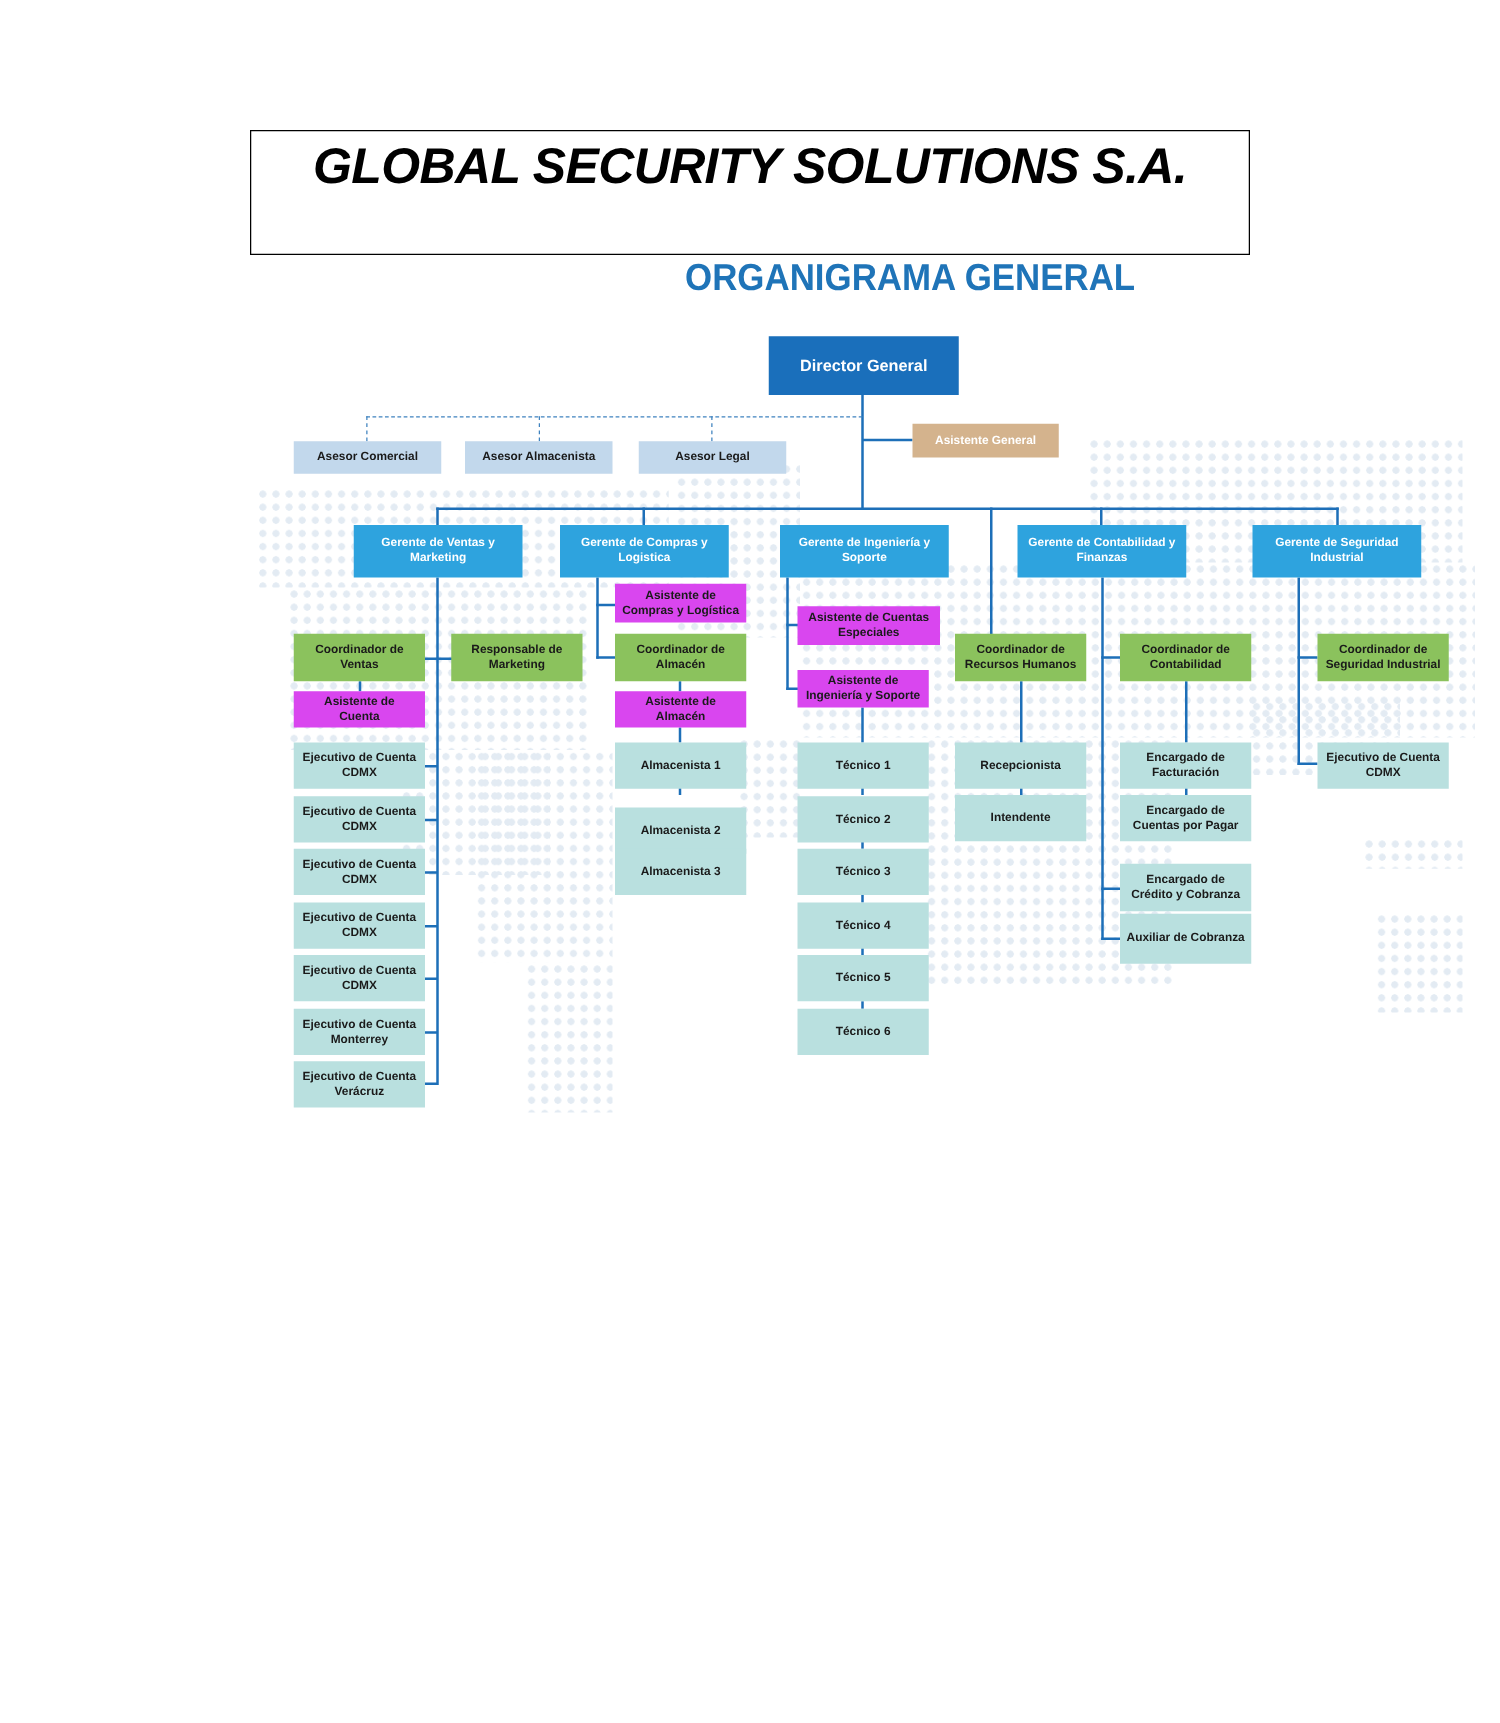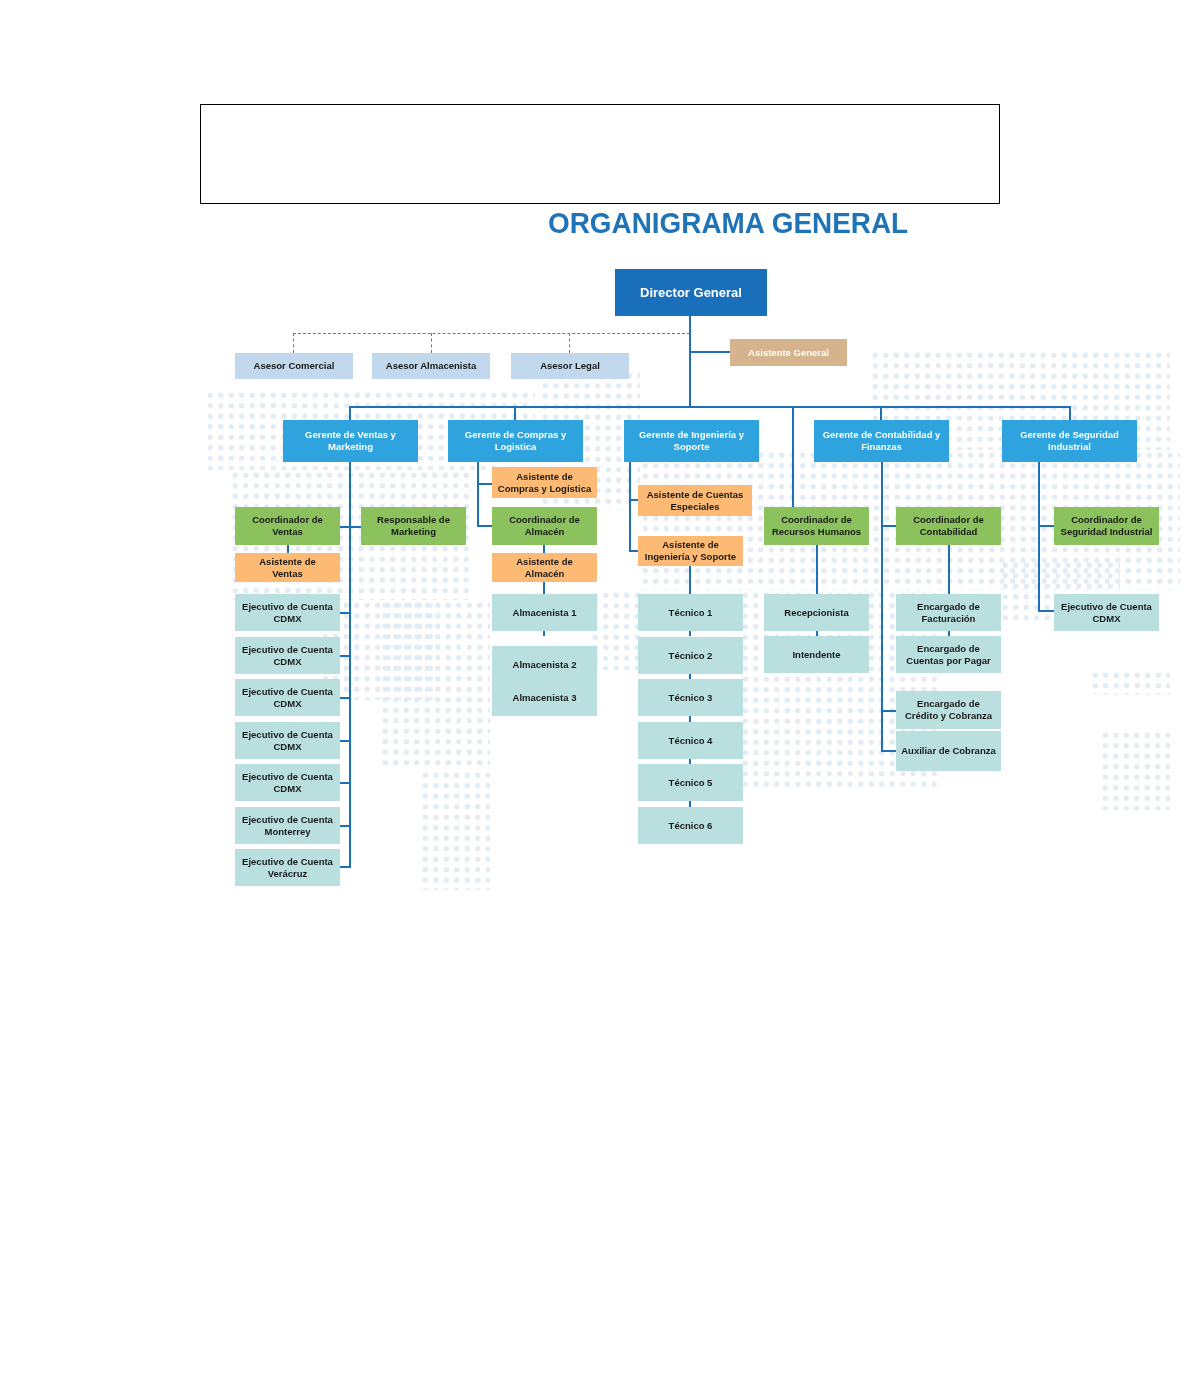--- a/index.html
+++ b/index.html
@@ -7,30 +7,31 @@
   .title-box { position:absolute; left:200px; top:104px; width:800px; height:100px; border:1px solid #000; box-sizing:border-box; text-align:center; }
   .title-text { font-family:"Liberation Sans", sans-serif; font-weight:bold; font-style:italic; font-size:40px; line-height:48px; color:#000; padding-top:4px; letter-spacing:-0.5px; }
   .subtitle { position:absolute; left:548px; top:206px; font-family:"Liberation Sans", sans-serif; font-weight:bold; font-size:30px; color:#1f74b8; letter-spacing:0px; transform:scaleX(0.93); transform-origin:left; }
   .dots { position:absolute; background-image:radial-gradient(circle, #e3ebf3 2.6px, transparent 3px); background-size:10.5px 10.5px; }
   .box { position:absolute; display:flex; align-items:center; justify-content:center; text-align:center; font-family:"Liberation Sans", sans-serif; font-weight:bold; font-size:9.5px; line-height:12px; box-sizing:border-box; padding:0 4px; }
   .dir { background:#1a6fbb; color:#fff; font-size:13px; }
   .adv { background:#c2d8ec; color:#1a1a1a; }
   .asg { background:#d4b38d; color:#fff; }
   .mgr { background:#2ea3de; color:#fff; }
   .crd { background:#8bc25d; color:#1a1a1a; }
-  .ast { background:#fdba74; color:#1a1a1a; }
+  .ast { background:#d946ef; color:#1a1a1a; }
   .emp { background:#b9e0df; color:#1a1a1a; }
   .ln { position:absolute; background:#1d6fb8; }
   .dash-h { position:absolute; height:0; border-top:1.5px dashed #3f82bf; }
   .dash-v { position:absolute; width:0; border-left:1.5px dashed #3f82bf; }
 </style>
 </head>
 <body>
 
 <div class="title-box">
+  <div class="title-text">GLOBAL SECURITY SOLUTIONS S.A.</div>
 </div>
 <div class="subtitle">ORGANIGRAMA  GENERAL</div>
 
 <div>
   <div class="dots" style="left:205px;top:390px;width:330px;height:80px;"></div>
   <div class="dots" style="left:230px;top:470px;width:240px;height:130px;"></div>
   <div class="dots" style="left:320px;top:600px;width:120px;height:100px;"></div>
   <div class="dots" style="left:380px;top:600px;width:110px;height:170px;"></div>
   <div class="dots" style="left:420px;top:770px;width:70px;height:120px;"></div>
   <div class="dots" style="left:540px;top:370px;width:100px;height:140px;"></div>
@@ -114,21 +115,21 @@
 <div class="box adv" style="left:511px;top:353px;width:118px;height:26px;">Asesor Legal</div>
 
 <div class="box mgr" style="left:283px;top:420px;width:135px;height:42px;padding:0 20px;">Gerente de Ventas y Marketing</div>
 <div class="box mgr" style="left:448px;top:420px;width:135px;height:42px;padding:0 16px;">Gerente de Compras y Logistica</div>
 <div class="box mgr" style="left:624px;top:420px;width:135px;height:42px;padding:0 14px;">Gerente de Ingeniería y Soporte</div>
 <div class="box mgr" style="left:814px;top:420px;width:135px;height:42px;padding:0 8px;">Gerente de Contabilidad y Finanzas</div>
 <div class="box mgr" style="left:1002px;top:420px;width:135px;height:42px;padding:16px 18px;">Gerente de Seguridad Industrial</div>
 
 <div class="box crd" style="left:235px;top:507px;width:105px;height:38px;padding:4px 14px;">Coordinador de Ventas</div>
 <div class="box crd" style="left:361px;top:507px;width:105px;height:38px;padding:0 12px;">Responsable de Marketing</div>
-<div class="box ast" style="left:235px;top:553px;width:105px;height:29px;padding:0 18px;">Asistente de Ventas</div>
+<div class="box ast" style="left:235px;top:553px;width:105px;height:29px;padding:0 18px;">Asistente de Cuenta</div>
 <div class="box emp" style="left:235px;top:594px;width:105px;height:37px;">Ejecutivo de Cuenta CDMX</div>
 <div class="box emp" style="left:235px;top:637px;width:105px;height:37px;">Ejecutivo de Cuenta CDMX</div>
 <div class="box emp" style="left:235px;top:679px;width:105px;height:37px;">Ejecutivo de Cuenta CDMX</div>
 <div class="box emp" style="left:235px;top:722px;width:105px;height:37px;">Ejecutivo de Cuenta CDMX</div>
 <div class="box emp" style="left:235px;top:764px;width:105px;height:37px;">Ejecutivo de Cuenta CDMX</div>
 <div class="box emp" style="left:235px;top:807px;width:105px;height:37px;">Ejecutivo de Cuenta Monterrey</div>
 <div class="box emp" style="left:235px;top:849px;width:105px;height:37px;">Ejecutivo de Cuenta Verácruz</div>
 
 <div class="box ast" style="left:492px;top:467px;width:105px;height:31px;padding:0 3px;">Asistente de Compras y Logística</div>
 <div class="box crd" style="left:492px;top:507px;width:105px;height:38px;padding:0 14px;">Coordinador de Almacén</div>

